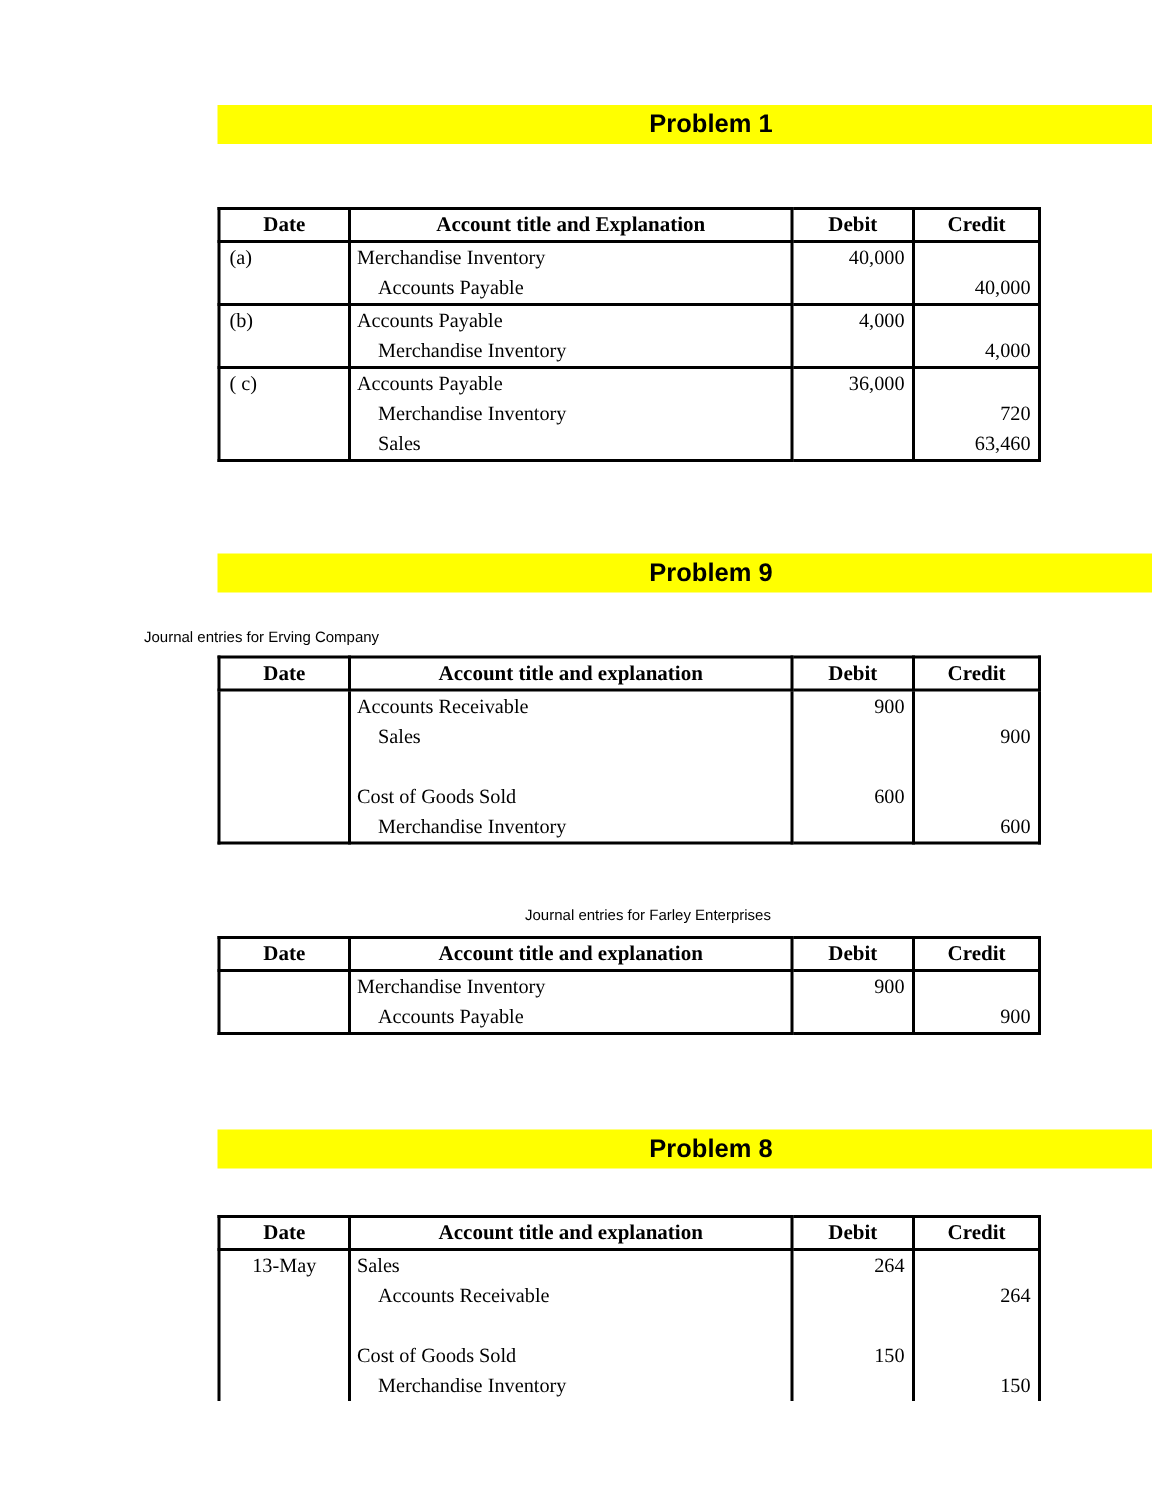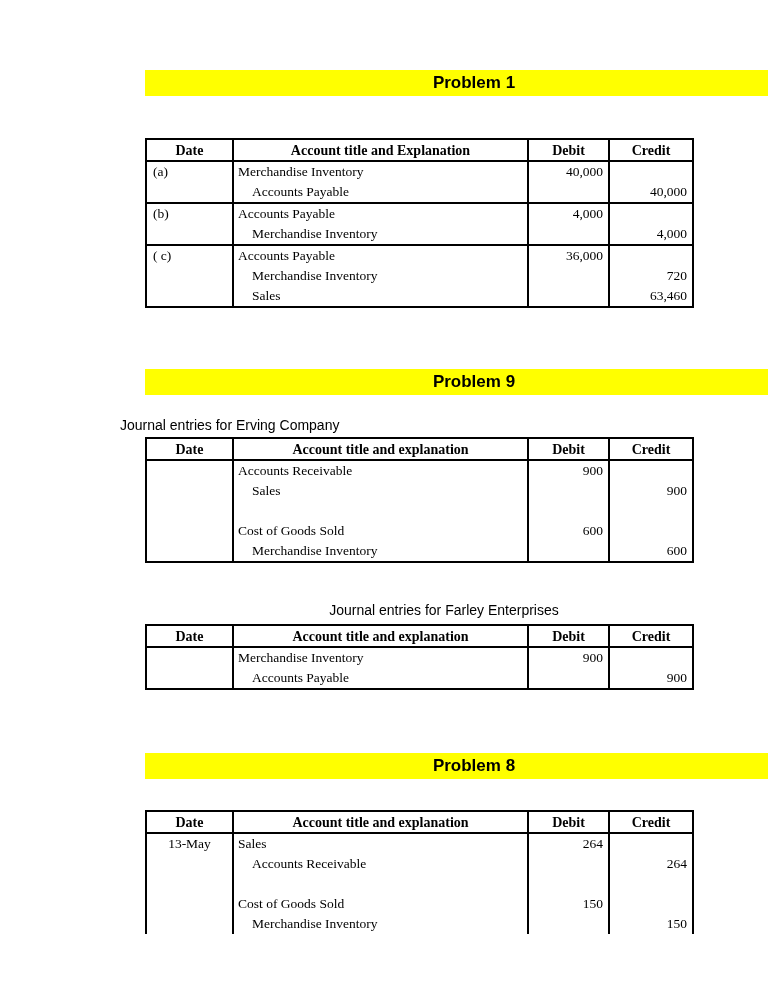--- a/index.html
+++ b/index.html
@@ -30,22 +30,22 @@
     color: var(--tc);
     font-weight: bold;
     font-size: 17px;
     text-align: center;
   }
   #p1 .banner { margin-top: 70px; }
   #p2 .banner { margin-top: 61px; }
   #p3 .banner { margin-top: 63px; }
 
   .caption {
-    margin-left: 120px;
-    font-size: 14px;
+    margin-left: 96px;
+    font-size: 10px;
     height: 17px;
     line-height: 17px;
     color: var(--tc);
   }
   .cap-1-0 { margin-top: 22px; }
   .cap-1-1 { margin-top: 39px; text-align: center; }
 
   table.journal {
     border-collapse: collapse;
     table-layout: fixed;

